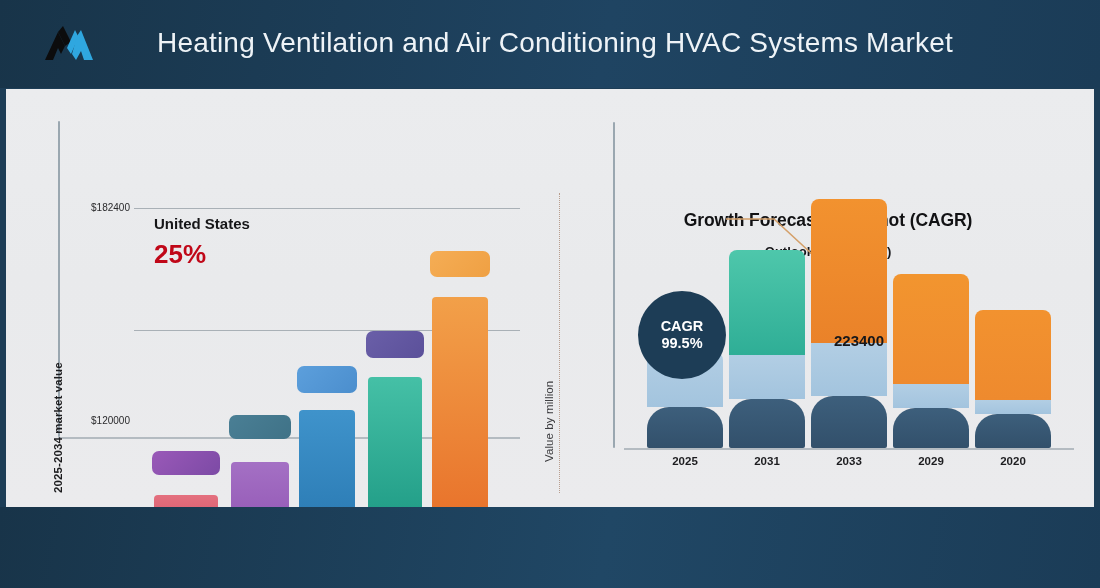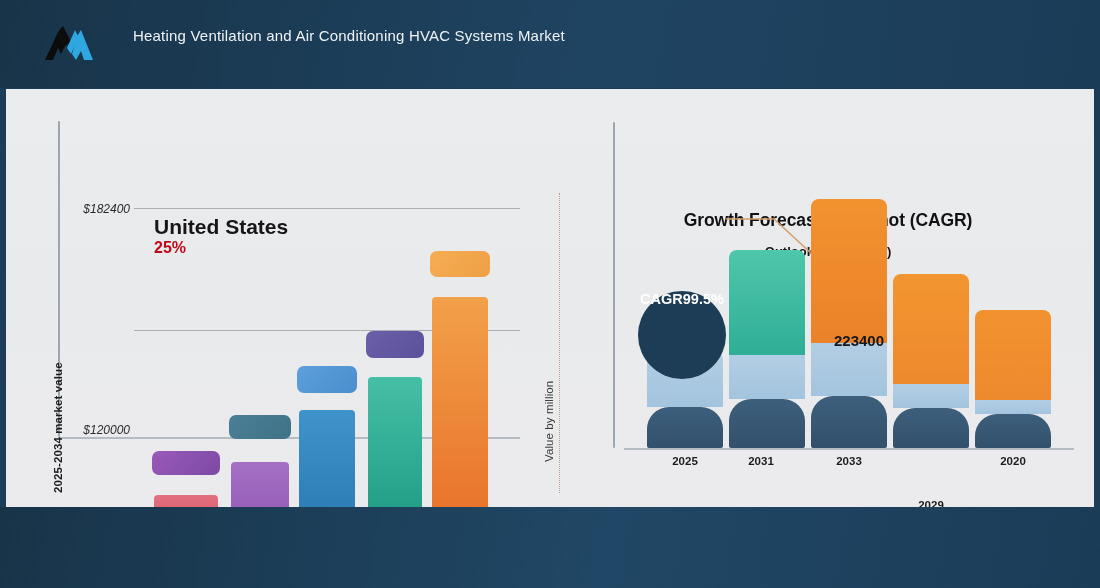--- a/index.html
+++ b/index.html
@@ -11,22 +11,22 @@
   }
   #root { position:relative; width:1100px; height:588px; background:#1d3d56; }
 
   
   #header {
     position:absolute; left:0; top:0; width:1100px; height:88px;
     background:linear-gradient(100deg,#183449 0%,#1f4462 55%,#1b3c57 100%);
   }
   #logo-mark { position:absolute; left:41px; top:24px; width:56px; height:40px; }
   #header-title {
-    position:absolute; left:133px; top:27px;
-    font-size:15px; color:#eef3f7; letter-spacing:.2px; font-weight:400;
+    position:absolute; left:157px; top:27px;
+    font-size:28px; color:#eef3f7; letter-spacing:.2px; font-weight:400;
     white-space:nowrap;
   }
 
   
   #panel {
     position:absolute; left:6px; top:89px; width:1088px; height:418px;
     background:linear-gradient(180deg,#ebecee 0%,#e9eaec 45%,#ebebed 100%);
   }
 
   .chart-pane { position:absolute; top:0; height:418px; }
@@ -45,47 +45,46 @@
 
   
   .rot-label {
     position:absolute; transform-origin:0 0; transform:rotate(-90deg);
     white-space:nowrap;
   }
   #left-y-title  { left:46px;  top:404px; font-size:11.5px; font-weight:700; color:#1b1b1d; letter-spacing:.1px; }
   #mid-y-title   { left:537px; top:373px; font-size:11.5px; font-weight:400; color:#3a3a3d; letter-spacing:.1px; }
 
   
-  #us-name { position:absolute; left:148px; top:126px; font-size:21px; font-weight:700; color:#161618; }
-  #us-pct  { position:absolute; left:148px; top:150px; font-size:16px; font-weight:700; color:#c00718; }
+  #us-name { position:absolute; left:148px; top:126px; font-size:15px; font-weight:700; color:#161618; }
+  #us-pct  { position:absolute; left:148px; top:150px; font-size:26px; font-weight:700; color:#c00718; }
 
   .gridline { position:absolute; height:1px; background:#a9b0b6; }
   .ytick {
-    position:absolute; font-size:12px; color:#2a2a2c; white-space:nowrap;
+    position:absolute; font-size:10px; color:#2a2a2c; white-space:nowrap;
     text-align:right;
-    font-style:italic;
   }
 
   .lbar { position:absolute; border-radius:4px 4px 2px 2px; }
   .lcap { position:absolute; border-radius:7px; }
   .lxlab {
     position:absolute; font-size:11.5px; font-weight:700; color:#1d1d20;
     text-align:center; white-space:nowrap;
   }
 
   
   #r-title { position:absolute; left:0; top:121px; width:532px; text-align:center;
              font-size:17.5px; font-weight:700; color:#121214; letter-spacing:-.1px; }
   #r-sub   { position:absolute; left:0; top:155px; width:532px; text-align:center;
              font-size:13px; font-weight:700; color:#17171a; }
 
   #cagr-bubble {
     position:absolute; left:632px; top:202px; width:88px; height:88px;
     border-radius:50%; background:#1d3d56;
-    display:flex; flex-direction:row; justify-content:center;
+    display:flex; flex-direction:column; align-items:center; justify-content:center;
     line-height:1.15;
   }
   #cagr-bubble span { color:#fff; font-size:14.5px; font-weight:700; }
 
   #val-callout {
     position:absolute; left:828px; top:243px;
     font-size:15px; font-weight:700; color:#17171a;
   }
 
   .rbar-group { position:absolute; }
@@ -126,21 +125,21 @@
 
     <div id="left-pane" class="chart-pane">
 
       <div class="v-axis" style="left:52px; top:32px; height:316px;"></div>
       <div class="h-baseline" style="left:52px; top:348px; width:462px;"></div>
 
       <div class="gridline" style="left:128px; top:119px; width:386px;"></div>
       <div class="gridline" style="left:128px; top:241px; width:386px;"></div>
 
       <div class="ytick" style="left:62px; top:113px; width:62px;">$182400</div>
-      <div class="ytick" style="left:62px; top:334px; width:62px;">$120000</div>
+      <div class="ytick" style="left:62px; top:326px; width:62px;">$120000</div>
 
       <div id="us-name">United States</div>
       <div id="us-pct">25%</div>
 
       <div class="lcap" style="left:146px; top:362px; width:68px; height:24px;
            background:linear-gradient(135deg,#9a59b8,#7c4aa5);"></div>
       <div class="lbar" style="left:148px; top:406px; width:64px; height:31px;
            background:linear-gradient(180deg,#e4707f,#d8596a);"></div>
       <div class="lxlab" style="left:145px; top:443px; width:72px;">2033</div>
 
@@ -190,35 +189,35 @@
         <div class="seg seg-top" style="top:0;  height:55px; background:linear-gradient(180deg,#b2cee4,#a3c4de);"></div>
         <div class="seg seg-bot" style="top:55px; height:41px; background:linear-gradient(180deg,#3d5f7c,#32506b);"></div>
       </div>
       <div class="rxlab" style="left:85px; top:366px; width:76px;">2025</div>
 
       <div class="rbar-group" style="left:167px; top:161px; width:76px; height:198px;">
         <div class="seg seg-top" style="top:0;   height:105px; background:linear-gradient(180deg,#4ec7ab,#2fae96);"></div>
         <div class="seg seg-mid" style="top:105px; height:44px; background:linear-gradient(180deg,#b2cee4,#a3c4de);"></div>
         <div class="seg seg-bot" style="top:149px; height:49px; background:linear-gradient(180deg,#3d5f7c,#32506b);"></div>
       </div>
-      <div class="rxlab" style="left:161px; top:366px; width:76px;">2031</div>
+      <div class="rxlab" style="left:167px; top:366px; width:76px;">2031</div>
 
       <div class="rbar-group" style="left:249px; top:110px; width:76px; height:249px;">
         <div class="seg seg-top" style="top:0;   height:144px; background:linear-gradient(180deg,#f2922f,#ea8229);"></div>
         <div class="seg seg-mid" style="top:144px; height:53px; background:linear-gradient(180deg,#b2cee4,#a3c4de);"></div>
         <div class="seg seg-bot" style="top:197px; height:52px; background:linear-gradient(180deg,#3d5f7c,#32506b);"></div>
       </div>
       <div class="rxlab" style="left:249px; top:366px; width:76px;">2033</div>
 
       <div class="rbar-group" style="left:331px; top:185px; width:76px; height:174px;">
         <div class="seg seg-top" style="top:0;   height:110px; background:linear-gradient(180deg,#f2952f,#ee8a2e);"></div>
         <div class="seg seg-mid" style="top:110px; height:24px; background:linear-gradient(180deg,#b2cee4,#a3c4de);"></div>
         <div class="seg seg-bot" style="top:134px; height:40px; background:linear-gradient(180deg,#3d5f7c,#32506b);"></div>
       </div>
-      <div class="rxlab" style="left:331px; top:366px; width:76px;margin-top:44px;">2029</div>
+      <div class="rxlab" style="left:331px; top:366px; width:76px;">2029</div>
 
       <div class="rbar-group" style="left:413px; top:221px; width:76px; height:138px;">
         <div class="seg seg-top" style="top:0;   height:90px; background:linear-gradient(180deg,#f2922f,#ee8a2e);"></div>
         <div class="seg seg-mid" style="top:90px;  height:14px; background:linear-gradient(180deg,#b2cee4,#a3c4de);"></div>
         <div class="seg seg-bot" style="top:104px; height:34px; background:linear-gradient(180deg,#3d5f7c,#32506b);"></div>
       </div>
       <div class="rxlab" style="left:413px; top:366px; width:76px;">2020</div>
 
     </div>
 

